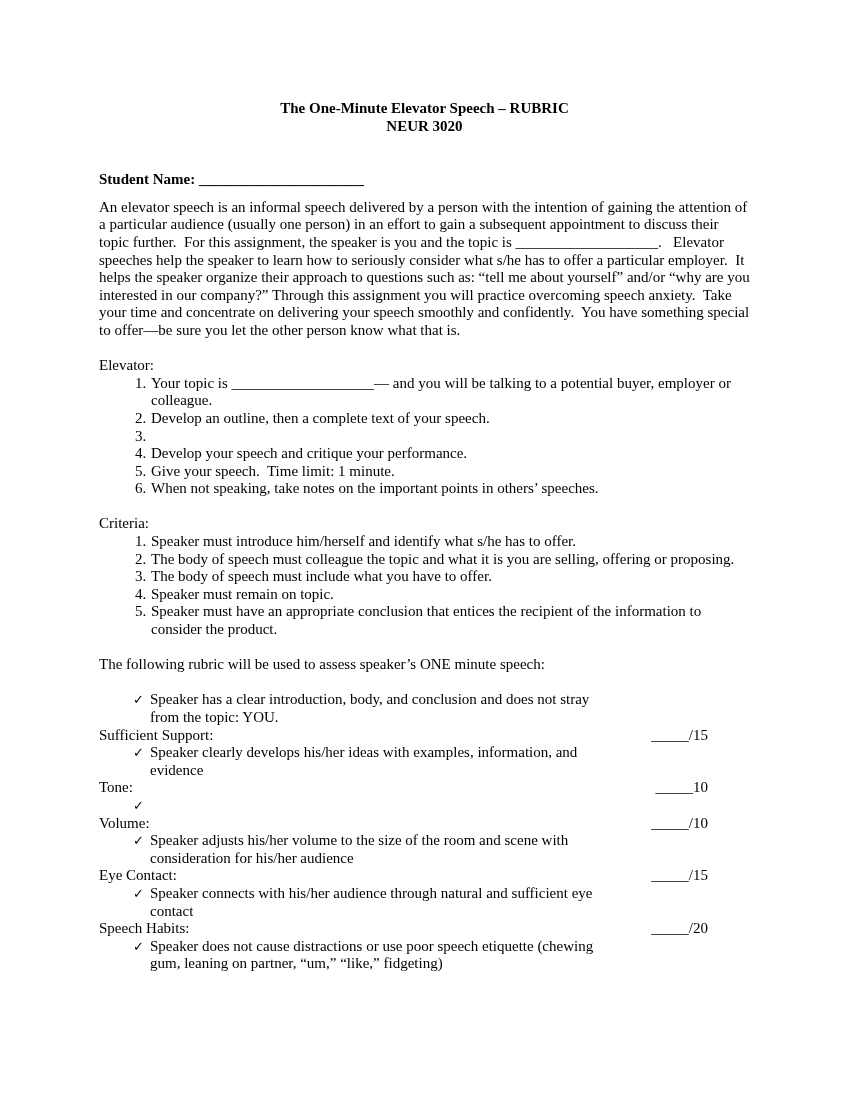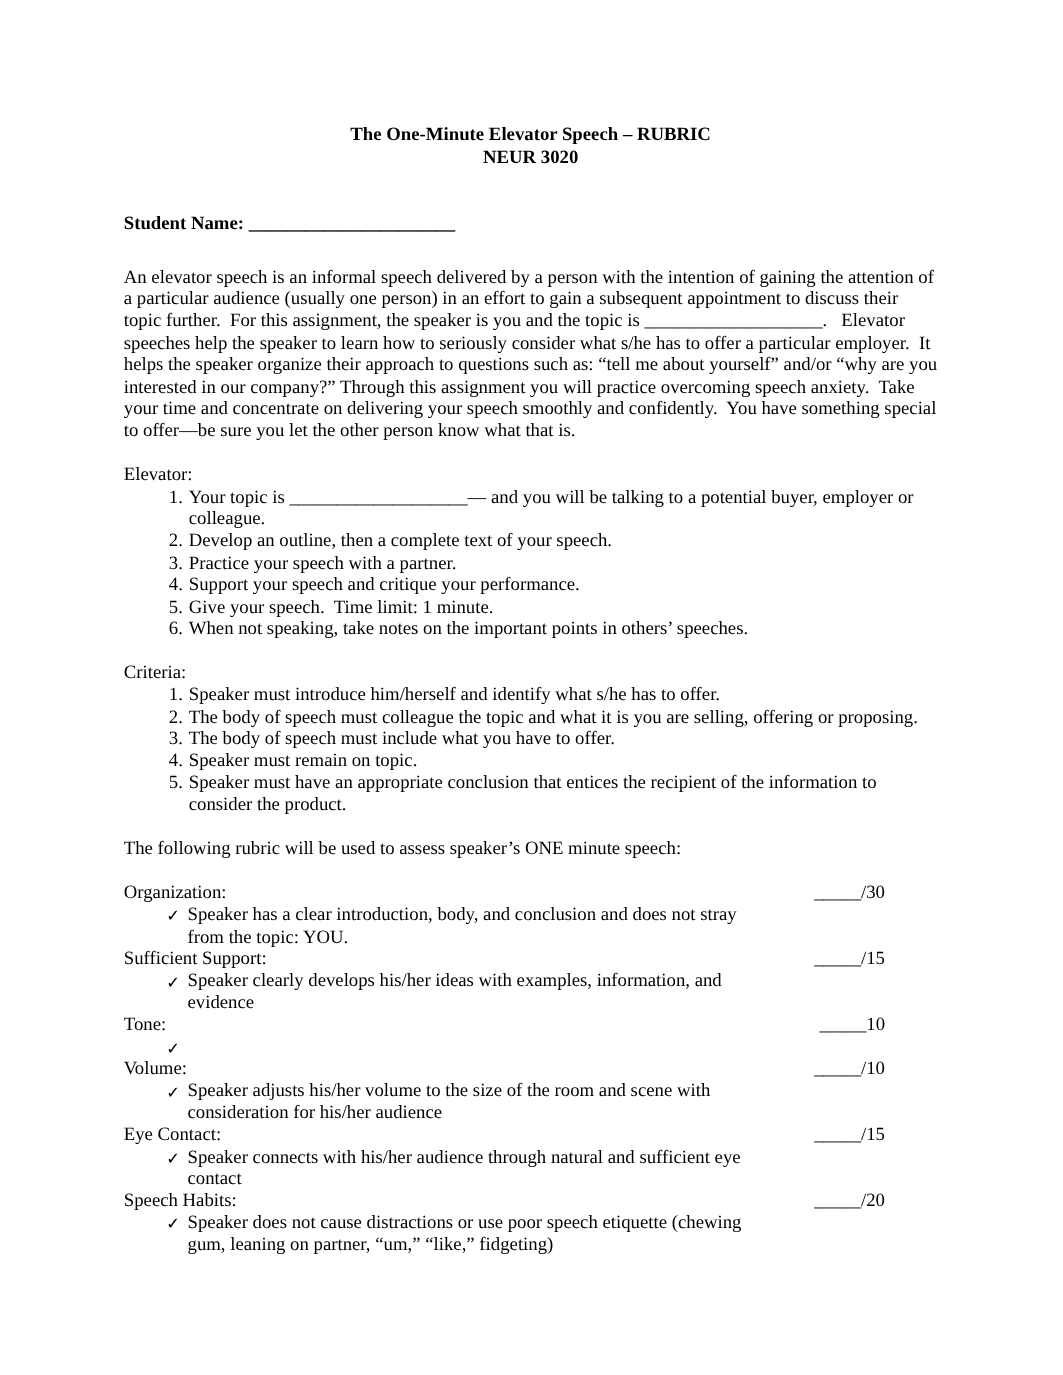--- a/index.html
+++ b/index.html
@@ -13,21 +13,21 @@
     padding: 100px 100px 40px 99px;
     font-family: "Liberation Serif", "DejaVu Serif", serif;
     font-size: 15px;
     line-height: 17.6px;
     color: #000000;
     overflow: hidden;
   }
   .center { text-align: center; font-weight: bold; }
   .gap { margin-top: 17.6px; }
   .bold { font-weight: bold; margin-top: 36px; }
-  .intro { margin: 25px 0 0 0; white-space: pre-wrap; }
+  .intro { margin: 10px 0 0 0; white-space: pre-wrap; }
   .list { margin: 0; }
   .li { display: flex; padding-left: 36px; }
   .li .n { flex: 0 0 16px; width: 16px; }
   .li .t { max-width: 600px; white-space: pre-wrap; }
   .r-item { position: relative; }
   .r-row { position: relative; }
   .r-score {
     position: absolute;
     right: 42px;
     top: 0;
@@ -56,25 +56,24 @@
     <div class="li">
         <span class="n">1.</span>
         <span class="t">Your topic is ___________________— and you will be talking to a potential buyer, employer or colleague.</span>
       </div>
     <div class="li">
         <span class="n">2.</span>
         <span class="t">Develop an outline, then a complete text of your speech.</span>
       </div>
     <div class="li">
         <span class="n">3.</span>
-        <span class="t">Practice your speech with a partner.</span>
       </div>
     <div class="li">
         <span class="n">4.</span>
-        <span class="t">Support your speech and critique your performance.</span>
+        <span class="t">Develop your speech and critique your performance.</span>
       </div>
     <div class="li">
         <span class="n">5.</span>
         <span class="t">Give your speech.  Time limit: 1 minute.</span>
       </div>
     <div class="li">
         <span class="n">6.</span>
         <span class="t">When not speaking, take notes on the important points in others’ speeches.</span>
       </div>
   </div>
@@ -101,24 +100,20 @@
         <span class="n">5.</span>
         <span class="t">Speaker must have an appropriate conclusion that entices the recipient of the information to consider the product.</span>
       </div>
   </div>
 
   <div class="gap">The following rubric will be used to assess speaker’s ONE minute speech:</div>
 
   <div class="gap">
 
     <div class="r-item">
-      <div class="r-row">
-        <span>Organization:</span>
-        <span class="r-score"><span>_____</span><span>/30</span></span>
-      </div>
       <div class="r-desc">
         <span class="check">✓</span>
         <span class="t">Speaker has a clear introduction, body, and conclusion and does not stray from the topic: YOU.</span>
       </div>
     </div>
 
     <div class="r-item">
       <div class="r-row">
         <span>Sufficient Support:</span>
         <span class="r-score"><span>_____</span><span>/15</span></span>

